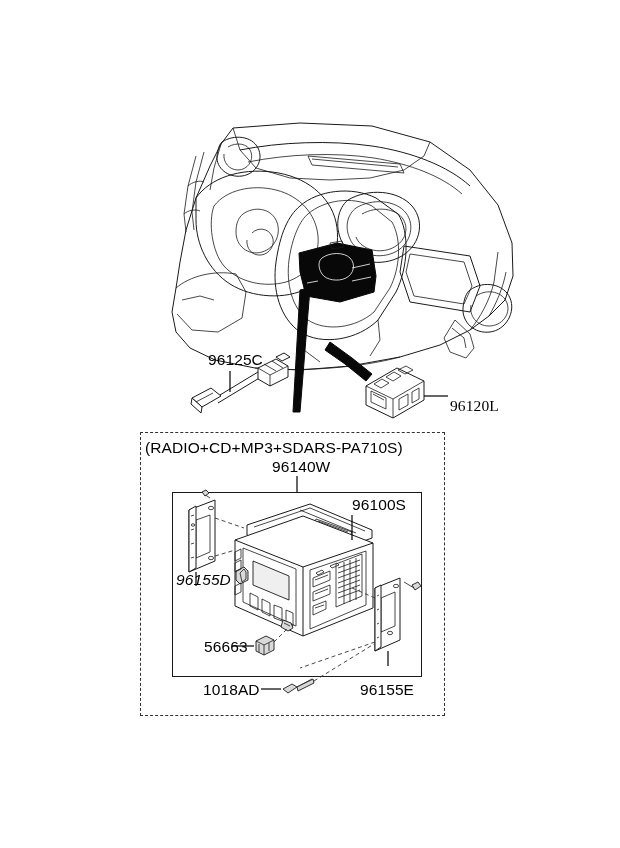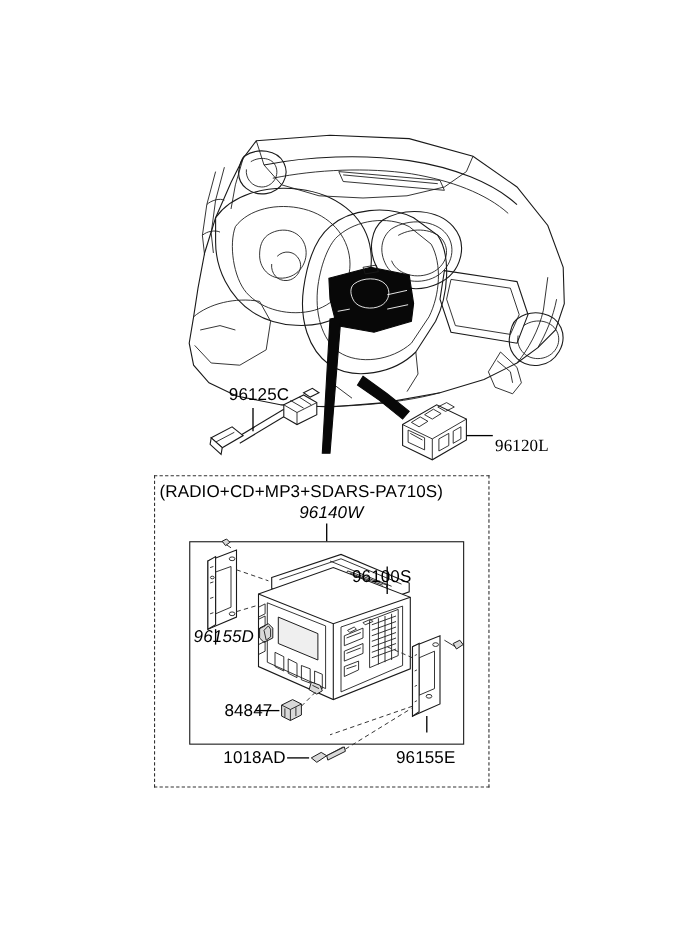--- a/index.html
+++ b/index.html
@@ -193,21 +193,21 @@
     </g>
   </svg>
 
   <div class="label" style="left:208px; top:352px;">96125C</div>
   <div class="label" style="left:450px; top:398px;font-family:Liberation Serif, serif;">96120L</div>
 
   <div class="box-dashed" style="left:140px; top:432px; width:305px; height:284px;"></div>
 
   <div class="label variant-title" style="left:145px; top:440px;">(RADIO+CD+MP3+SDARS-PA710S)</div>
 
-  <div class="label" style="left:272px; top:459px;font-style:italic;">96140W</div>
+  <div class="label" style="left:272px; top:459px;">96140W</div>
 
   <div class="box-solid" style="left:172px; top:492px; width:250px; height:185px;"></div>
 
   <svg width="620" height="300" viewBox="0 0 620 300" style="position:absolute;left:0;top:430px">
 
     <path class="ln-lead" d="M297,46 L297,62"></path>
 
     <g>
       <path class="fill-white" d="M189,80 L215,70 L215,131 L189,142 Z"></path>
       <path class="ln-thin" d="M196,90 L210,85 L210,122 L196,128 Z"></path>
@@ -329,19 +329,19 @@
       <path class="ln-thin" d="M297,257 L312,249"></path>
       <path class="ln-thin" d="M298,260 L313,252"></path>
       <path class="fill-grey" d="M297,257 L313,249 L314,253 L298,261 Z"></path>
 
       <path class="ln-dash-lead" d="M314,251 L374,214"></path>
 
       <path class="ln-lead" d="M261,259 L281,259"></path>
     </g>
   </svg>
 
-  <div class="label" style="left:320px; top:497px;margin-top:20px;">96100S</div>
+  <div class="label" style="left:352px; top:497px;">96100S</div>
   <div class="label" style="left:176px; top:572px;font-style:italic;">96155D</div>
-  <div class="label" style="left:204px; top:639px;">84847</div>
+  <div class="label" style="left:204px; top:639px;">56663</div>
   <div class="label" style="left:360px; top:682px;">96155E</div>
   <div class="label" style="left:203px; top:682px;">1018AD</div>
 
 </div>
 
 </body></html>

